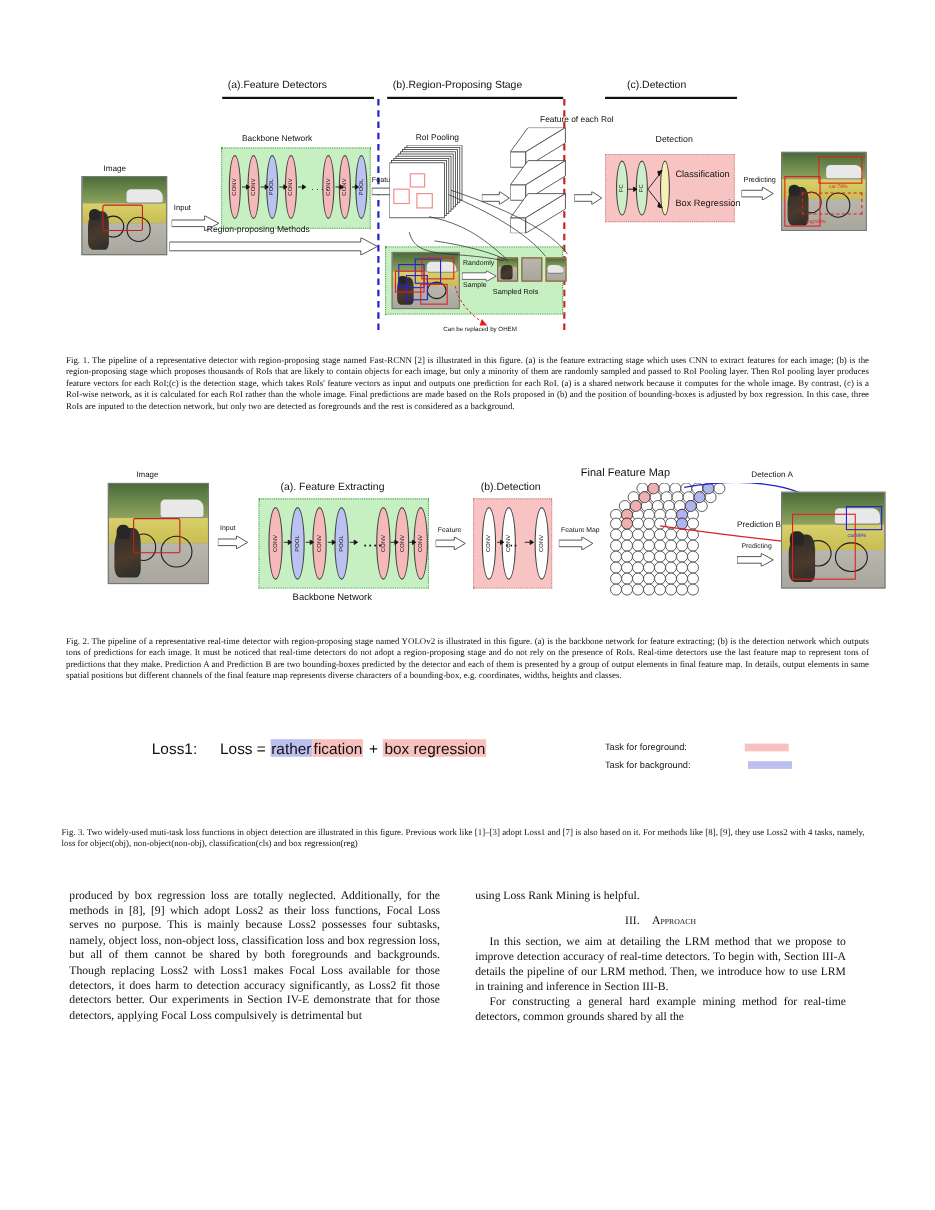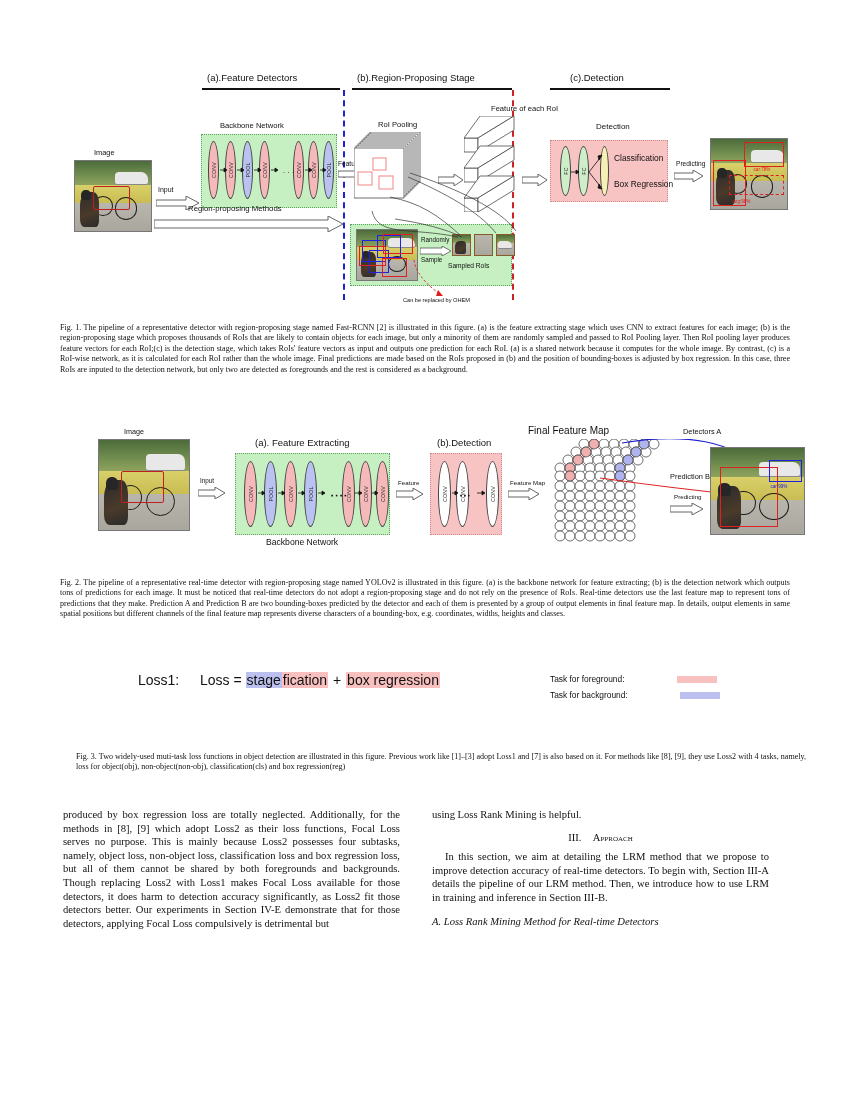--- a/index.html
+++ b/index.html
@@ -589,21 +589,21 @@
         </g>
       </svg>
     </div>
 
     <svg style="position:absolute;left:540px;top:14px;" width="200" height="80" fill="none">
       <path d="M22,4 C80,-6 140,0 160,36" stroke="#2020cc" stroke-width="1.2"></path>
       <polygon points="157,31 163,40 152,39" fill="#2020cc"></polygon>
       <path d="M0,39 C50,46 100,52 140,56" stroke="#dd2020" stroke-width="1.2"></path>
       <polygon points="136,52 146,57 136,61" fill="#dd2020"></polygon>
     </svg>
-    <div class="lbl" style="left:623px;top:2px;font-size:7.4px;">Detectors A</div>
+    <div class="lbl" style="left:623px;top:2px;font-size:7.4px;">Detection A</div>
     <div class="lbl" style="left:610px;top:47px;font-size:7.4px;">Prediction B</div>
 
     <div class="lbl" style="left:614px;top:68px;font-size:6.2px;">Predicting</div>
     <div class="arrow-blk" style="left:610px;top:78px;">
       <svg width="34" height="12" viewBox="0 0 34 12">
         <polygon points="0,3 22,3 22,0 33,6 22,12 22,9 0,9" fill="#fff" stroke="#555" stroke-width="0.9"></polygon>
       </svg>
     </div>
 
     <div class="photo" style="left:650px;top:22px;width:95px;height:88px;border:0.6px solid #777;">
@@ -619,44 +619,44 @@
       <div class="bbox-blue" style="left:62%;top:14%;width:36%;height:26%;"></div>
       <div class="bboxtag blue" style="left:64%;top:42%;">car:99%</div>
     </div>
   </div>
 
   <div class="caption" style="left:60px;top:578px;width:730px;">Fig. 2.  The pipeline of a representative real-time detector with region-proposing stage named YOLOv2 is illustrated in this figure. (a) is the backbone network for feature extracting; (b) is the detection network which outputs tons of predictions for each image. It must be noticed that real-time detectors do not adopt a region-proposing stage and do not rely on the presence of RoIs. Real-time detectors use the last feature map to represent tons of predictions that they make. Prediction A and Prediction B are two bounding-boxes predicted by the detector and each of them is presented by a group of output elements in final feature map. In details, output elements in same spatial positions but different channels of the final feature map represents diverse characters of a bounding-box, e.g. coordinates, widths, heights and classes.</div>
 
   <div class="fig" style="position:absolute;left:60px;top:668px;width:730px;height:70px;">
 
     <div class="eqrow" style="left:78px;top:4px;">
-      <span class="eqlab">Loss1:</span><span>Loss =</span><span>&nbsp;</span><span class="hl-blue">stage</span><span class="hl-pink">fication</span><span class="hl-pink" style="background:#fff;">&nbsp;+&nbsp;</span><span class="hl-pink">box regression</span>
+      <span class="eqlab">Loss1:</span><span>Loss =</span><span>&nbsp;</span><span class="hl-blue">rather</span><span class="hl-pink">fication</span><span class="hl-pink" style="background:#fff;">&nbsp;+&nbsp;</span><span class="hl-pink">box regression</span>
     </div>
 
 
     <div class="legend" style="left:490px;top:6px;">
       <span>Task for foreground:</span>
       <span class="sw" style="background:#f9c0c0;margin-left:50px;"></span>
     </div>
     <div class="legend" style="left:490px;top:22px;">
       <span>Task for background:</span>
       <span class="sw" style="background:#bcc0ee;margin-left:50px;"></span>
     </div>
   </div>
 
-  <div class="caption" style="left:76px;top:752px;width:730px;">Fig. 3.  Two widely-used muti-task loss functions in object detection are illustrated in this figure. Previous work like [1]–[3] adopt Loss1 and [7] is also based on it. For methods like [8], [9], they use Loss2 with 4 tasks, namely, loss for object(obj), non-object(non-obj), classification(cls) and box regression(reg)</div>
+  <div class="caption" style="left:56px;top:752px;width:730px;">Fig. 3.  Two widely-used muti-task loss functions in object detection are illustrated in this figure. Previous work like [1]–[3] adopt Loss1 and [7] is also based on it. For methods like [8], [9], they use Loss2 with 4 tasks, namely, loss for object(obj), non-object(non-obj), classification(cls) and box regression(reg)</div>
 
   <div class="col" style="left:63px;top:808px;">
     <p>produced by box regression loss are totally neglected. Additionally, for the methods in [8], [9] which adopt Loss2 as their loss functions, Focal Loss serves no purpose. This is mainly because Loss2 possesses four subtasks, namely, object loss, non-object loss, classification loss and box regression loss, but all of them cannot be shared by both foregrounds and backgrounds. Though replacing Loss2 with Loss1 makes Focal Loss available for those detectors, it does harm to detection accuracy significantly, as Loss2 fit those detectors better. Our experiments in Section IV-E demonstrate that for those detectors, applying Focal Loss compulsively is detrimental but</p>
   </div>
 
   <div class="col" style="left:432px;top:808px;">
     <p>using Loss Rank Mining is helpful.</p>
     <div class="secthead">
       <span>III.</span>
       <span style="display:inline-block;width:6px;"></span>
       <span class="sc">Approach</span>
     </div>
     <p class="ind">In this section, we aim at detailing the LRM method that we propose to improve detection accuracy of real-time detectors. To begin with, Section III-A details the pipeline of our LRM method. Then, we introduce how to use LRM in training and inference in Section III-B.</p>
-    <div class="subhead">A.  Loss Rank Mining Method for Real-time Detectors</div>
+    <p class="ind">For constructing a general hard example mining method for real-time detectors, common grounds shared by all the</p>
   </div>
 
 </div>
 
 </body></html>

